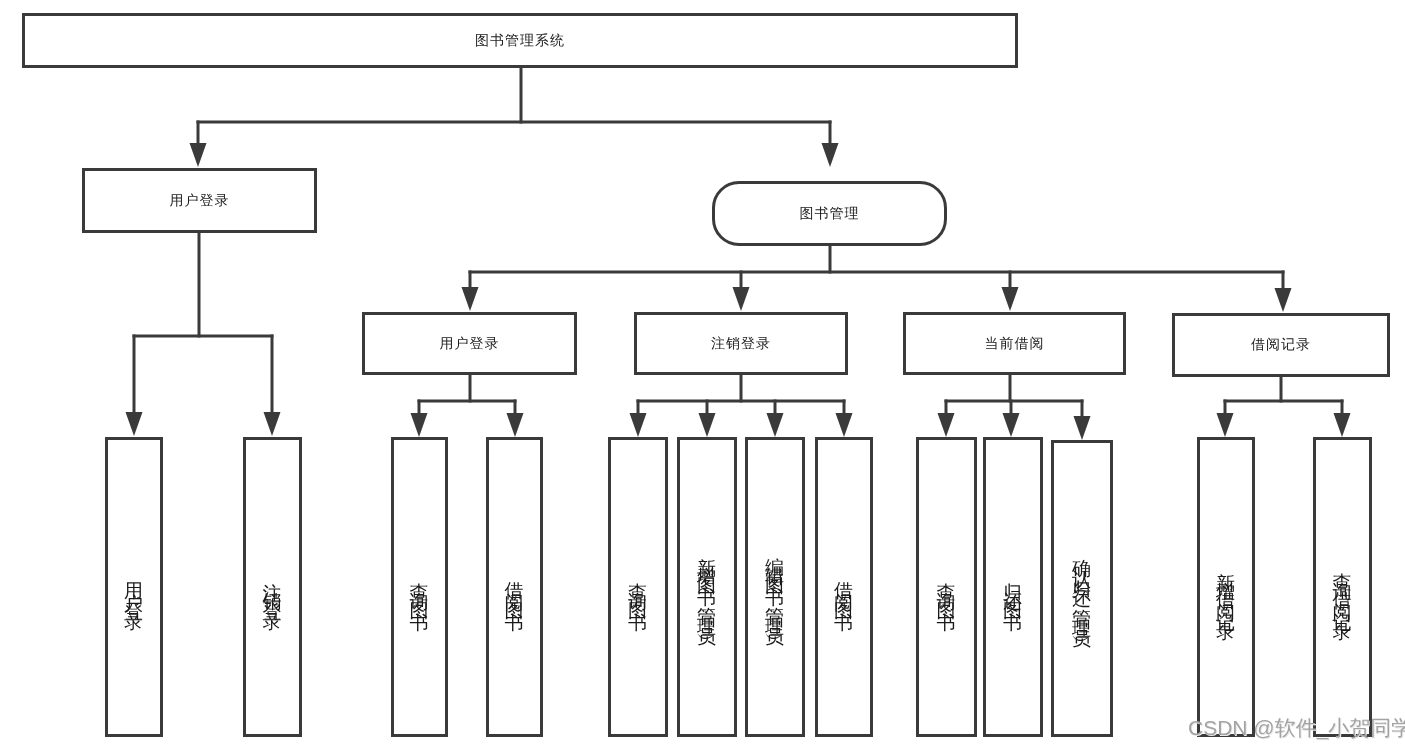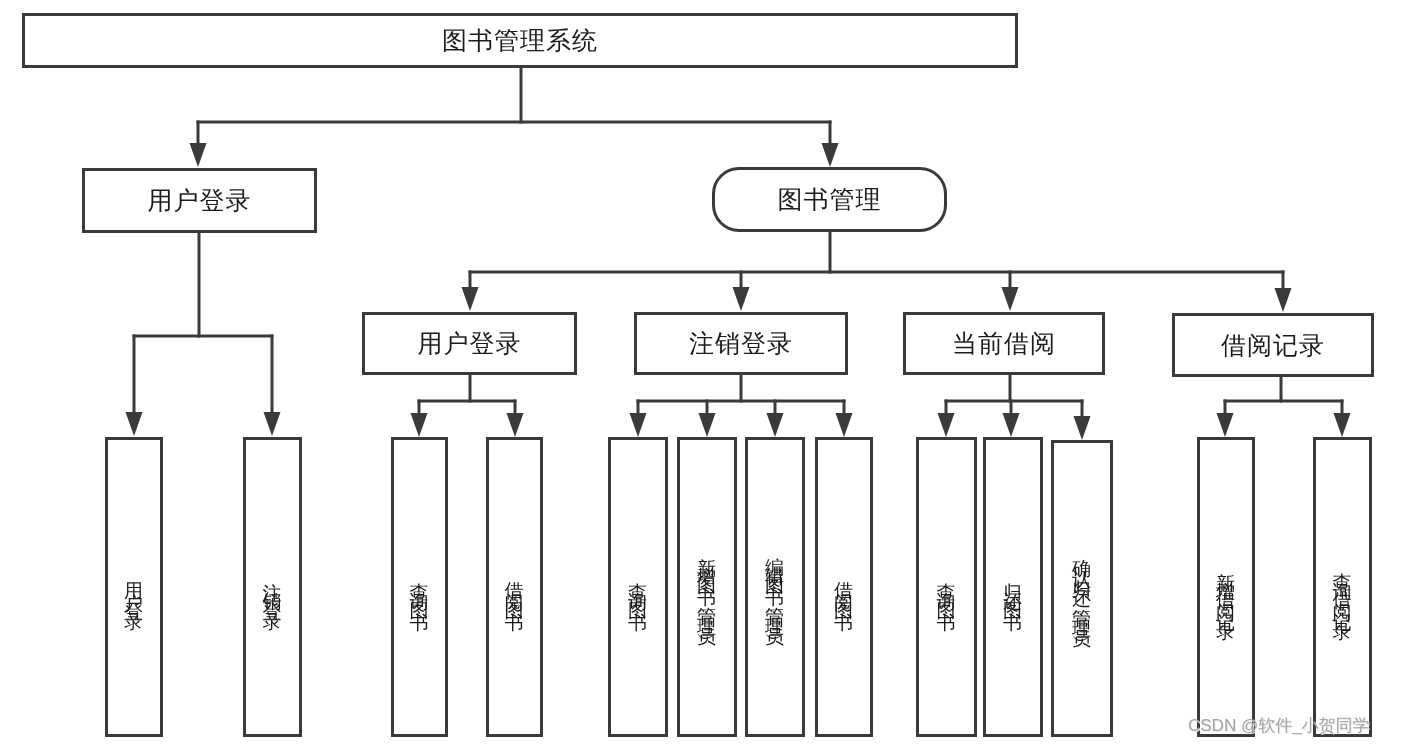--- a/index.html
+++ b/index.html
@@ -19,37 +19,37 @@
   .box {
     position: absolute;
     box-sizing: border-box;
     border: 3px solid #3a3a3a;
     background: #ffffff;
     color: #1b1b1b;
     display: flex;
     align-items: center;
     justify-content: center;
     z-index: 1;
-    font-size: 25px;
+    font-size: 14px;
     letter-spacing: 1px;
   }
   .leaf {
     writing-mode: vertical-rl;
     text-orientation: mixed;
     letter-spacing: 10px;
     font-size: 19px;
     line-height: 1;
     text-align: center;
   }
   #watermark {
     position: absolute;
     left: 1188px;
     top: 714px;
     width: 206px;
-    font-size: 17px;
+    font-size: 21px;
     color: #a3a3a3;
     text-shadow: 1px 1px 0 #e9e9e9;
     white-space: nowrap;
     z-index: 2;
   }
   svg line { stroke: #3a3a3a; stroke-width: 3; stroke-linecap: square; }
   svg polygon { fill: #3a3a3a; }
 </style>
 </head>
 <body>
@@ -114,26 +114,26 @@
     <line x1="1225" y1="401" x2="1342" y2="401"></line>
     <line x1="1225" y1="401" x2="1225" y2="419"></line>
     <polygon points="1216.5,413 1233.5,413 1225,437"></polygon>
     <line x1="1342" y1="401" x2="1342" y2="419"></line>
     <polygon points="1333.5,413 1350.5,413 1342,437"></polygon>
   </svg>
 
   <div class="box" style="left:22px; top:13px; width:996px; height:55px;">图书管理系统</div>
 
   <div class="box" style="left:82px; top:168px; width:235px; height:65px;">用户登录</div>
-  <div class="box" style="left:712px; top:167px; width:235px; height:65px;border-radius:27px;">图书管理</div>
+  <div class="box" style="left:712px; top:181px; width:235px; height:65px;border-radius:27px;">图书管理</div>
 
   <div class="box" style="left:362px; top:312px; width:215px; height:63px;">用户登录</div>
   <div class="box" style="left:634px; top:312px; width:214px; height:63px;">注销登录</div>
-  <div class="box" style="left:903px; top:312px; width:202px; height:63px;">当前借阅</div>
-  <div class="box" style="left:1172px; top:313px; width:202px; height:64px;">借阅记录</div>
+  <div class="box" style="left:903px; top:312px; width:223px; height:63px;">当前借阅</div>
+  <div class="box" style="left:1172px; top:313px; width:218px; height:64px;">借阅记录</div>
 
   <div class="box leaf" style="left:105px; top:437px; width:58px; height:300px;">用户登录</div>
   <div class="box leaf" style="left:243px; top:437px; width:59px; height:300px;">注销登录</div>
 
   <div class="box leaf" style="left:391px; top:437px; width:57px; height:300px;">查询图书</div>
   <div class="box leaf" style="left:486px; top:437px; width:57px; height:300px;">借阅图书</div>
 
   <div class="box leaf" style="left:608px; top:437px; width:60px; height:300px;">查询图书</div>
   <div class="box leaf" style="left:677px; top:437px; width:60px; height:300px;">新增图书（管理员）</div>
   <div class="box leaf" style="left:745px; top:437px; width:60px; height:300px;">编辑图书（管理员）</div>

